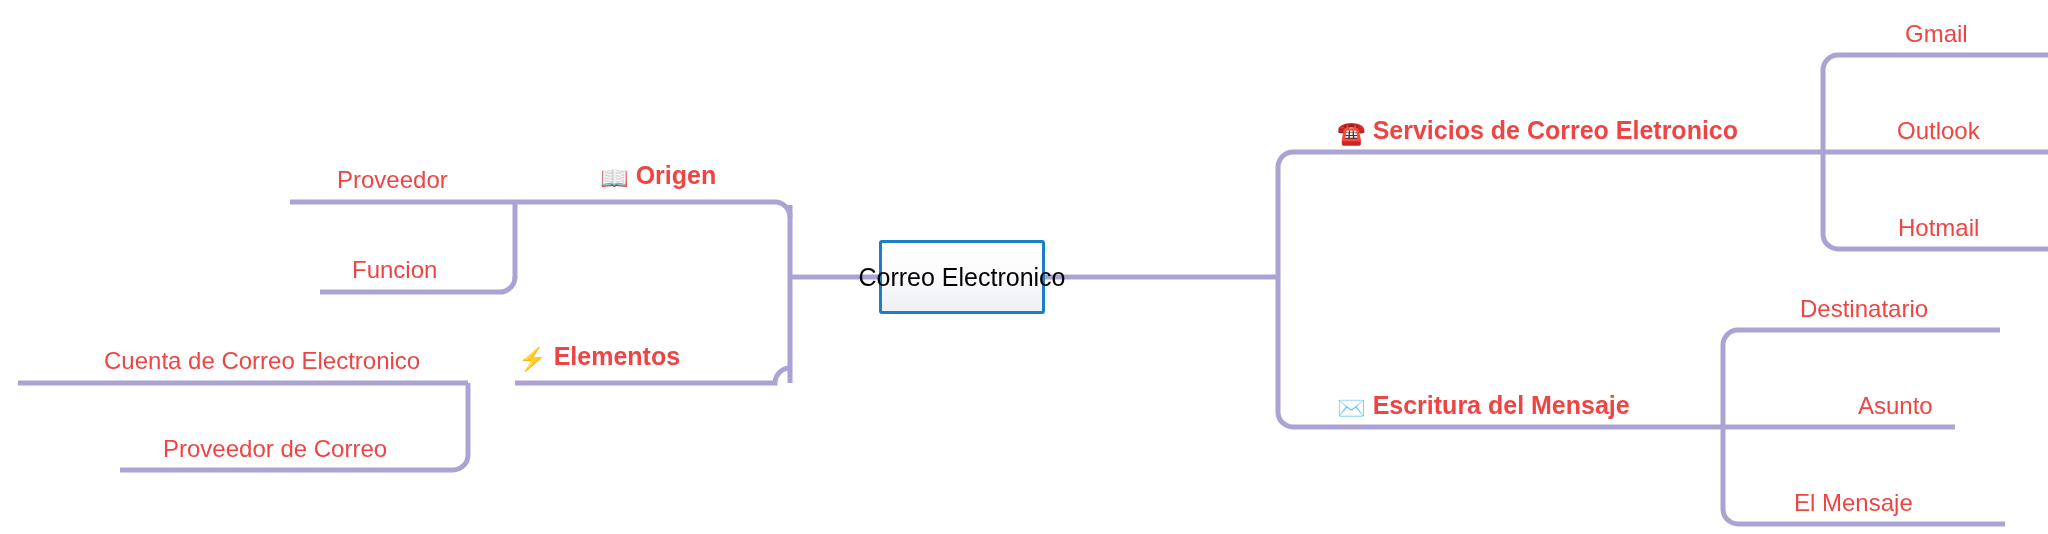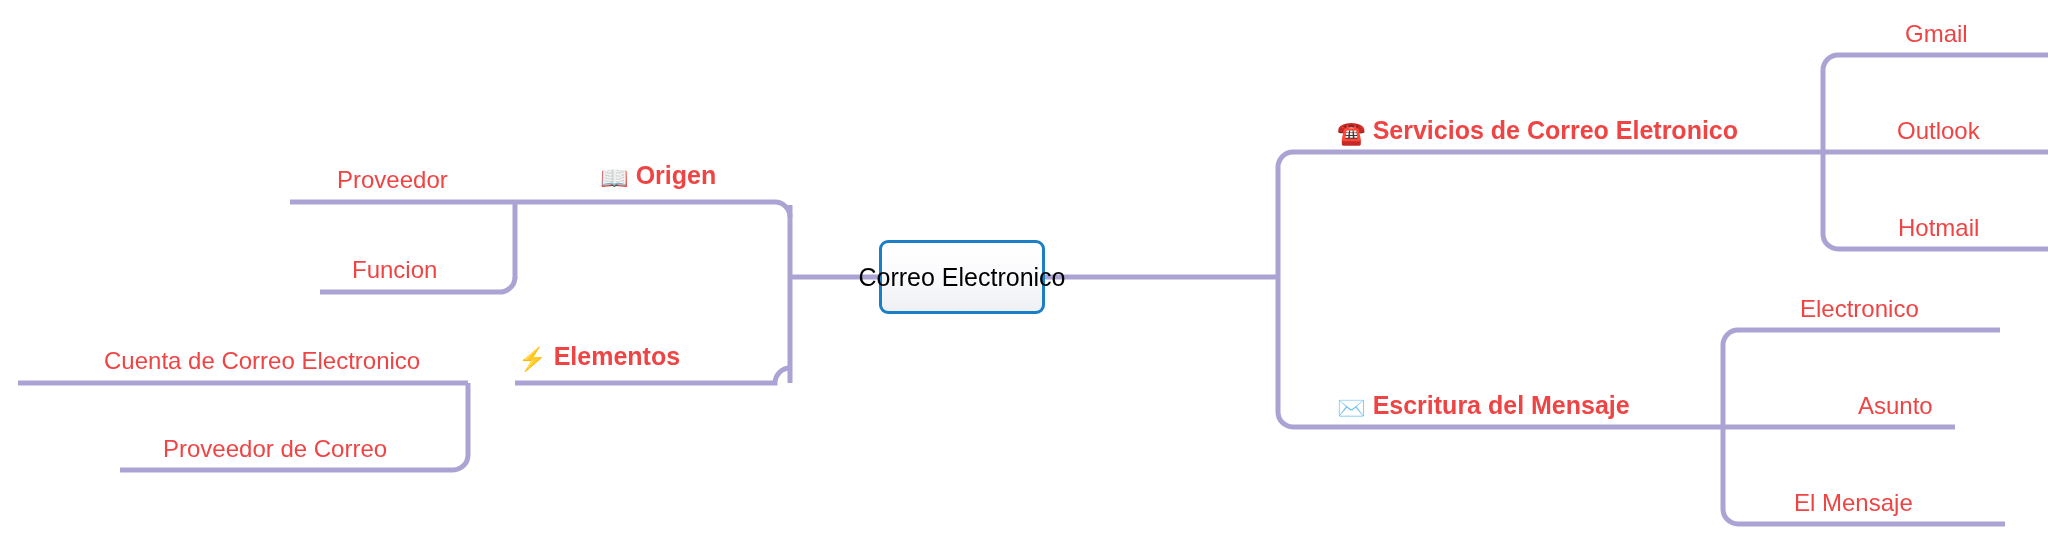--- a/index.html
+++ b/index.html
@@ -47,21 +47,21 @@
     display: inline-block;
     vertical-align: -2px;
   }
   .root-node {
     position: absolute;
     left: 879px;
     top: 240px;
     width: 166px;
     height: 74px;
     border: 3px solid #1a7fc4;
-    border-radius: 9px;
+    border-radius: 3px;
     background: linear-gradient(to bottom, #ffffff 0%, #fbfbfd 45%, #eef0f4 100%);
     box-sizing: border-box;
     display: flex;
     align-items: center;
     justify-content: center;
   }
   .root-text {
     font-size: 25px;
     color: #000000;
     white-space: nowrap;
@@ -156,21 +156,21 @@
 
   <div class="node-label lvl2" style="left:1898px; top:216px;">
     <span>Hotmail</span>
   </div>
 
   <div class="node-label lvl1" style="left:1337px; top:393px;">
     <span class="emoji">✉️</span><span>Escritura del Mensaje</span>
   </div>
 
   <div class="node-label lvl2" style="left:1800px; top:297px;">
-    <span>Electronico</span>
+    <span>Destinatario</span>
   </div>
 
   <div class="node-label lvl2" style="left:1858px; top:394px;">
     <span>Asunto</span>
   </div>
 
   <div class="node-label lvl2" style="left:1794px; top:491px;">
     <span>El Mensaje</span>
   </div>
 

